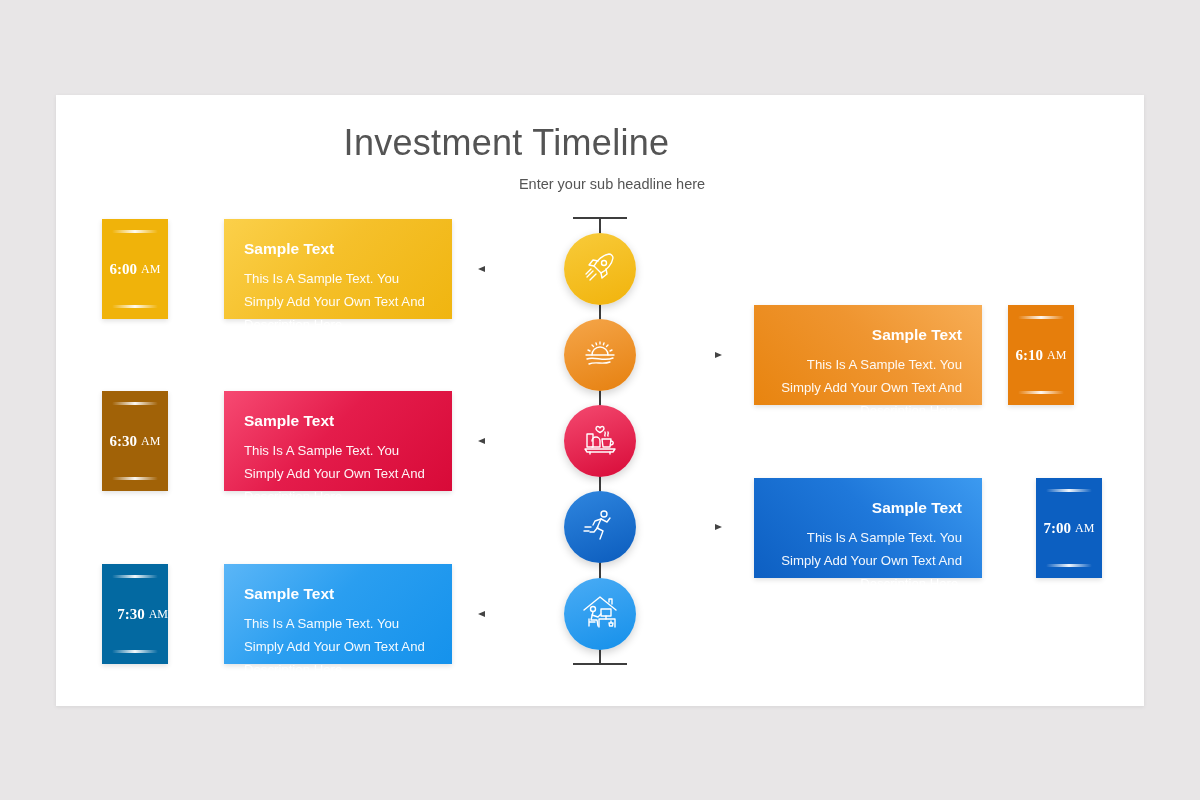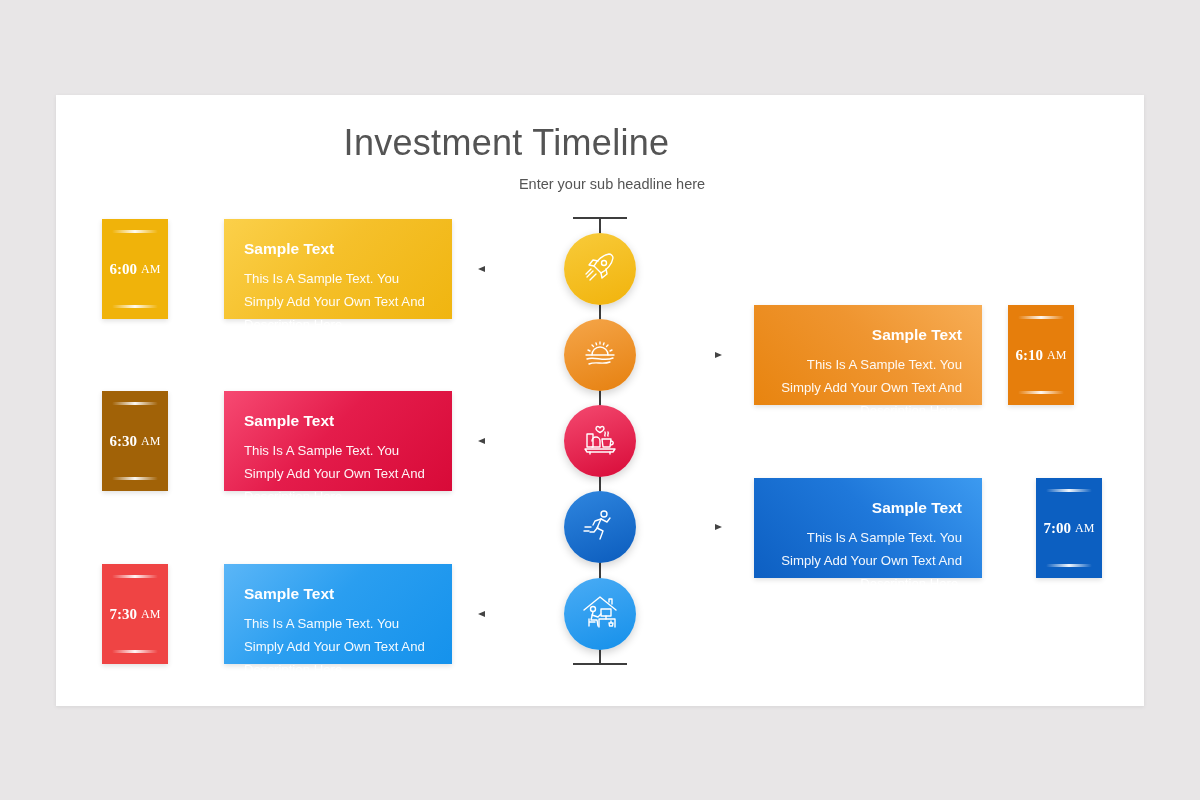--- a/index.html
+++ b/index.html
@@ -234,21 +234,21 @@
   <div class="head">Sample Text</div>
   <div class="body">This Is A Sample Text. You Simply Add Your Own Text And Description Here.</div>
 </div>
 <div class="timebox" style="left:1036px; top:478px; background:#0c5fc1;">
   <div class="glow top"></div>
   <span class="time">7:00</span>
     <span class="ampm">AM</span>
   <div class="glow bot"></div>
 </div>
 
-<div class="timebox" style="left:102px; top:564px; background:#ef4444;">
+<div class="timebox" style="left:102px; top:564px; background:#0369a1;justify-content:flex-end;">
   <div class="glow top"></div>
   <span class="time">7:30</span>
     <span class="ampm">AM</span>
   <div class="glow bot"></div>
 </div>
 <div class="card" style="left:197px; top:564px; background:linear-gradient(135deg,#5bb6f7 0%,#2a9ef0 45%,#1592ec 100%);">
   <div class="head">Sample Text</div>
   <div class="body">This Is A Sample Text. You Simply Add Your Own Text And Description Here.</div>
 </div>
 <div class="arrow" style="left:478px; top:609px;">

